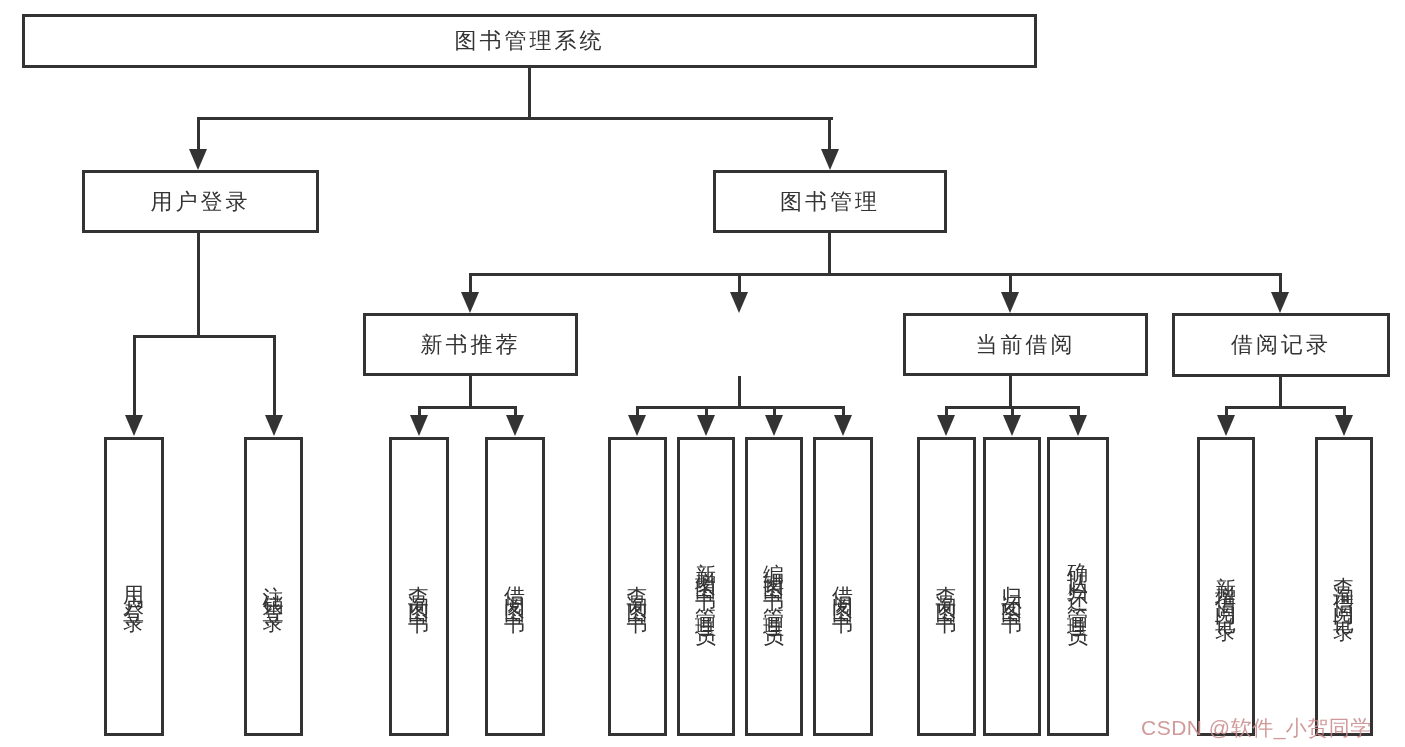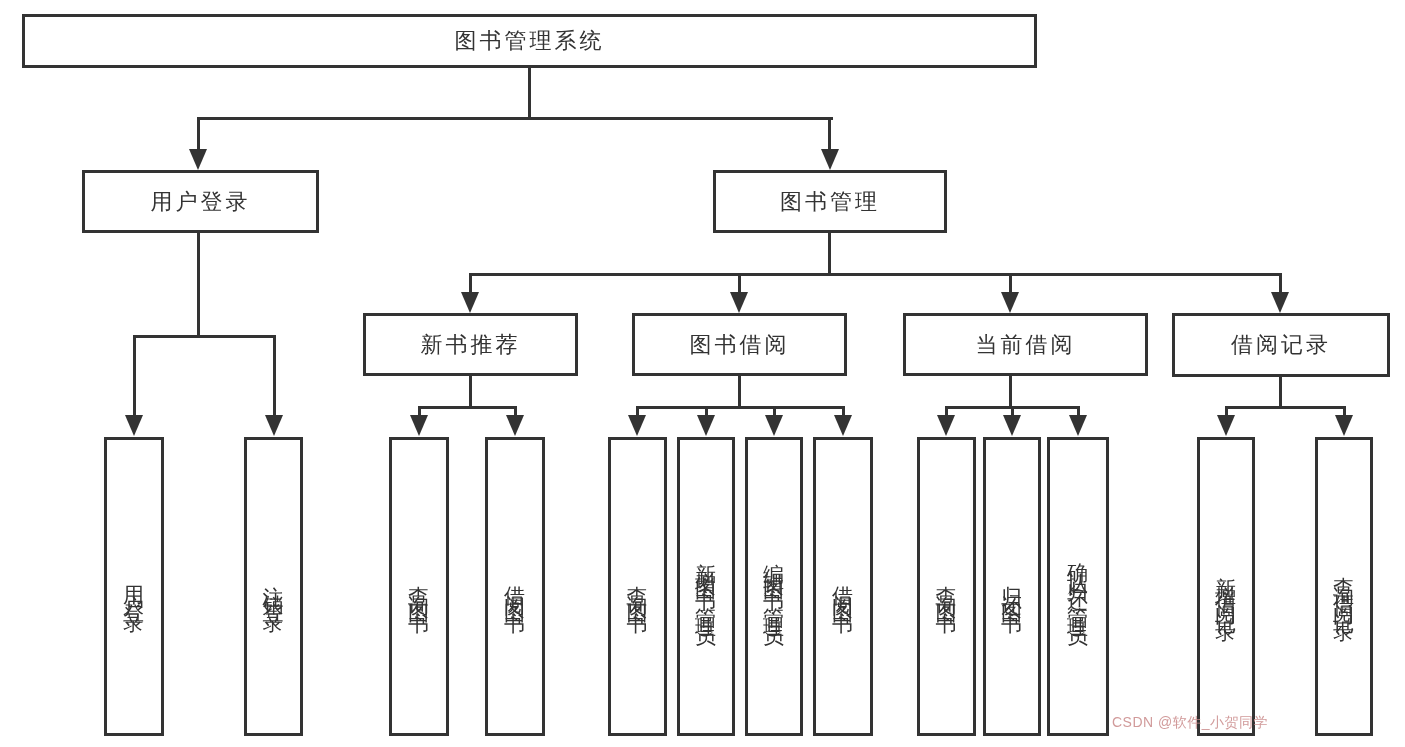--- a/index.html
+++ b/index.html
@@ -23,22 +23,22 @@
     font-size:21px; letter-spacing:9px; line-height:1.1; color:#333333;
   }
   .vline { position:absolute; width:3px; background:#333333; }
   .hline { position:absolute; height:3px; background:#333333; }
   .arrow {
     position:absolute; width:0; height:0;
     border-left:9px solid transparent; border-right:9px solid transparent;
     border-top:21px solid #333333;
   }
   .watermark {
-    position:absolute; left:1112px; top:714px; z-index:5;
-    font-size:14px; letter-spacing:0.5px; color:rgba(203,140,140,0.88);
+    position:absolute; left:1141px; top:714px; z-index:5;
+    font-size:21px; letter-spacing:0.5px; color:rgba(203,140,140,0.88);
     white-space:nowrap;
   }
 </style>
 </head>
 <body>
 
 <div class="stage">
 
   <div class="box" style="left:22px; top:14px; width:1015px; height:54px;">
     <span>图书管理系统</span>
@@ -49,23 +49,20 @@
   </div>
 
   <div class="box" style="left:713px; top:170px; width:234px; height:63px;">
     <span>图书管理</span>
   </div>
 
   <div class="box" style="left:363px; top:313px; width:215px; height:63px;">
     <span>新书推荐</span>
   </div>
 
-  <div class="box" style="left:632px; top:313px; width:215px; height:63px;">
-    <span>图书借阅</span>
-  </div>
 
   <div class="box" style="left:903px; top:313px; width:245px; height:63px;">
     <span>当前借阅</span>
   </div>
 
   <div class="box" style="left:1172px; top:313px; width:218px; height:64px;">
     <span>借阅记录</span>
   </div>
 
   <div class="leaf" style="left:104px; width:60px;">

